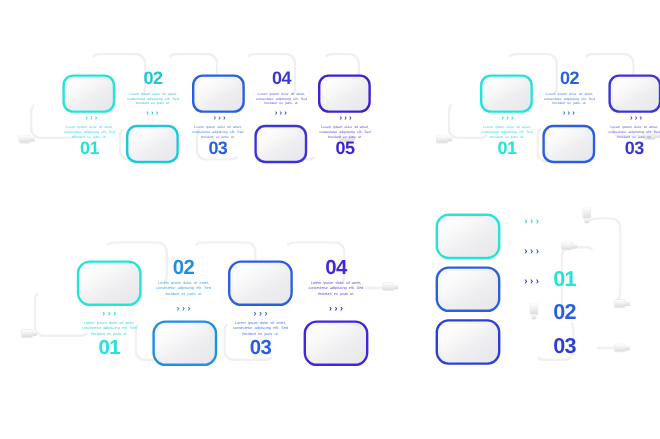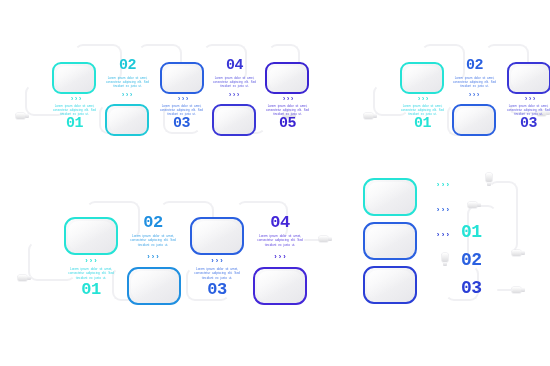--- a/index.html
+++ b/index.html
@@ -33,21 +33,21 @@
 
   
   .card{position:absolute;box-sizing:border-box;border-style:solid;
     background:linear-gradient(145deg,#fcfcfd 0%,#f2f2f4 42%,#e7e7eb 100%);
   }
   .card::after{content:"";position:absolute;inset:2px;border-radius:inherit;
     background:linear-gradient(150deg,rgba(255,255,255,.95),rgba(255,255,255,0) 60%);
     pointer-events:none;}
 
   
-  .num{position:absolute;font-weight:bold;letter-spacing:-.5px;line-height:1;white-space:nowrap;font-family:Liberation Mono, monospace;}
+  .num{position:absolute;font-weight:bold;letter-spacing:-.5px;line-height:1;white-space:nowrap;}
 
   
   .chev{position:absolute;font-weight:bold;white-space:nowrap;line-height:1;}
 
   
   .lorem{position:absolute;line-height:1.45;text-align:center;word-spacing:1px;}
 </style>
 </head>
 <body>
 

